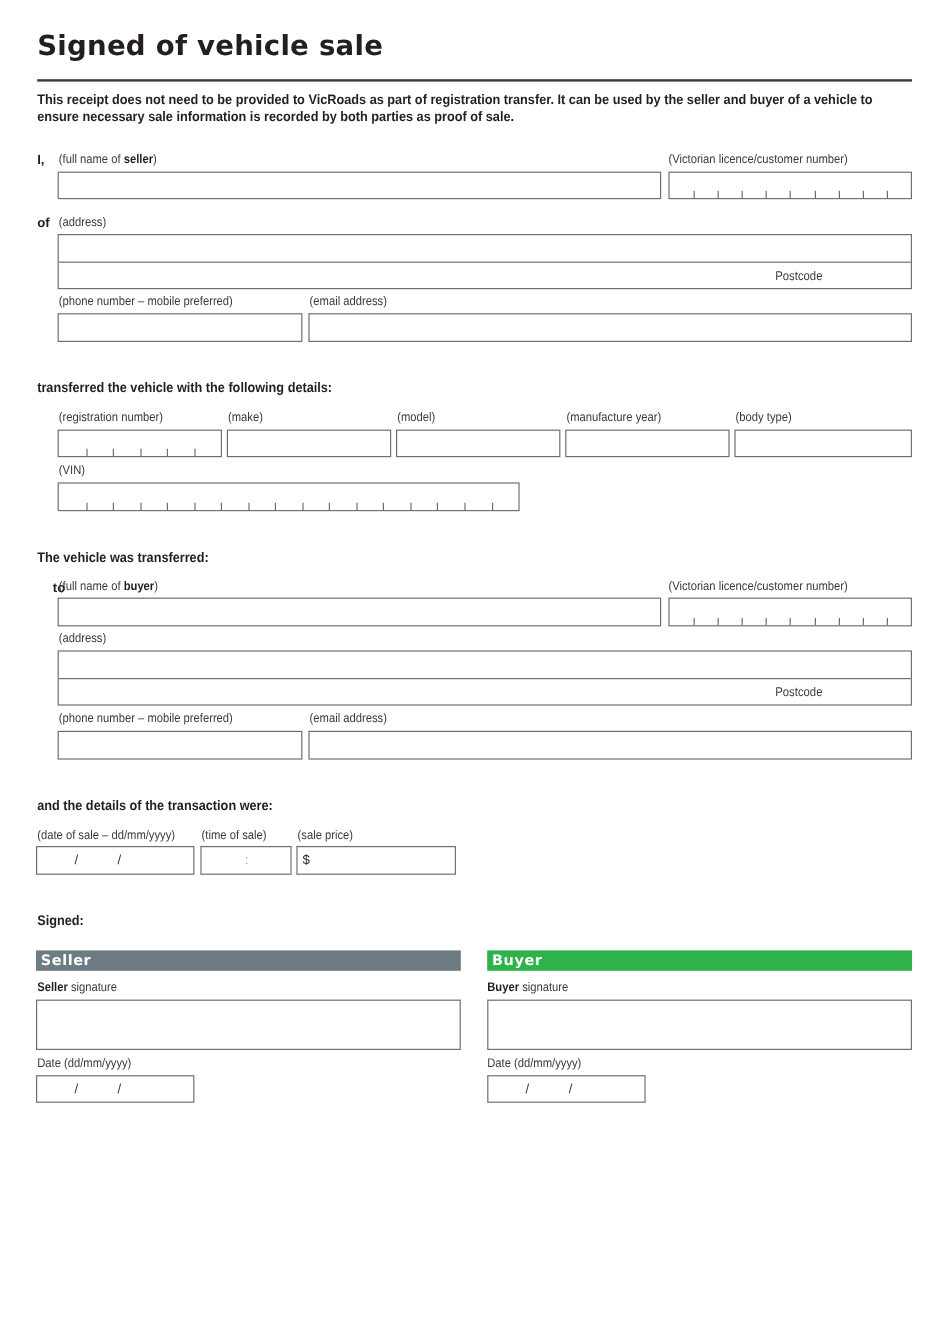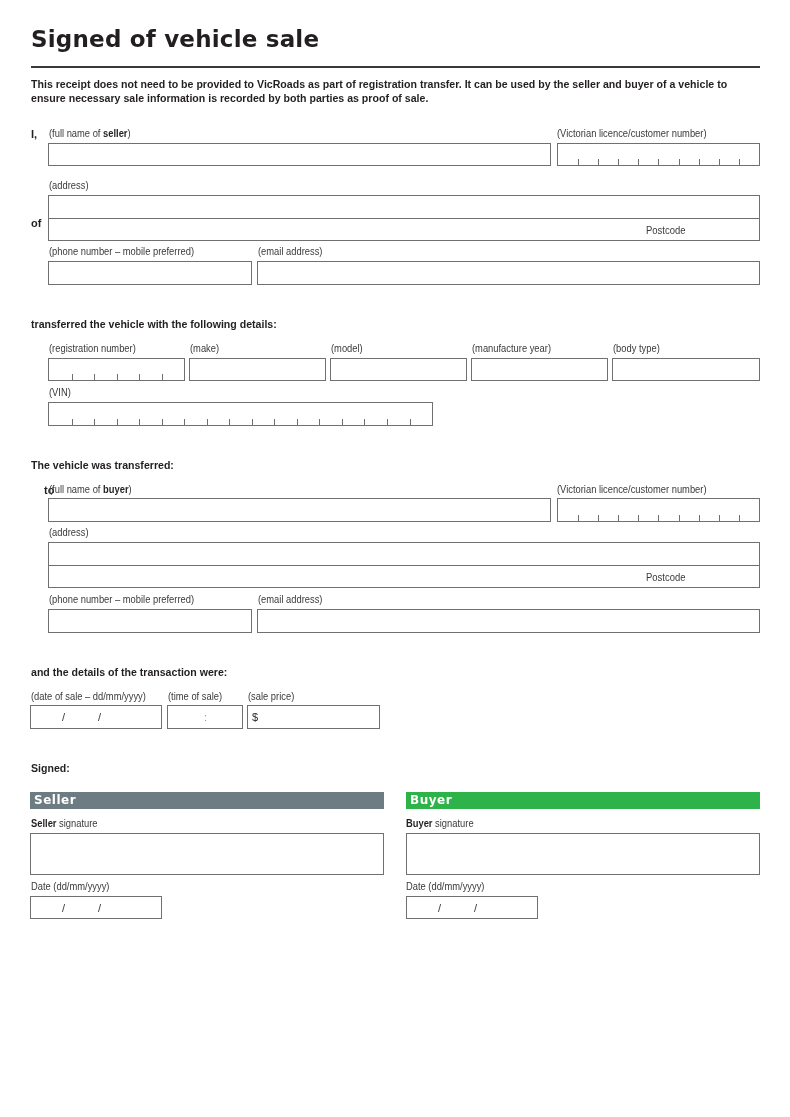--- a/index.html
+++ b/index.html
@@ -46,21 +46,21 @@
       <div class="cell"></div>
       <div class="cell"></div>
     <div class="cell"></div>
       <div class="cell"></div>
       <div class="cell"></div>
       <div class="cell"></div>
       <div class="cell"></div>
   </div>
 </div>
 
-<div class="abs prefix" style="left:31px;top:180px;margin-top:37px;">of</div>
+<div class="abs prefix" style="left:31px;top:180px;">of</div>
 <div class="abs lbl" style="left:49px;top:180px;">(address)</div>
 <div class="abs box" style="left:48px;top:195px;width:712px;height:46px;">
   <div class="addr-top" style="height:22px;"></div>
   <div style="height:22px;position:relative;">
     <span class="abs postcode" style="left:597px;top:5px;">Postcode</span>
   </div>
 </div>
 
 <div class="abs lbl" style="left:49px;top:246px;">(phone number – mobile preferred)</div>
 <div class="abs box" style="left:48px;top:261px;width:204px;height:24px;"></div>

